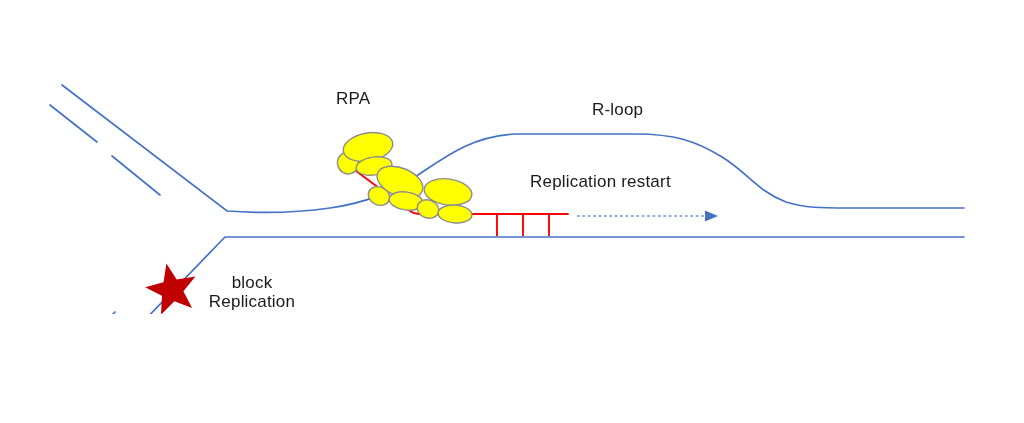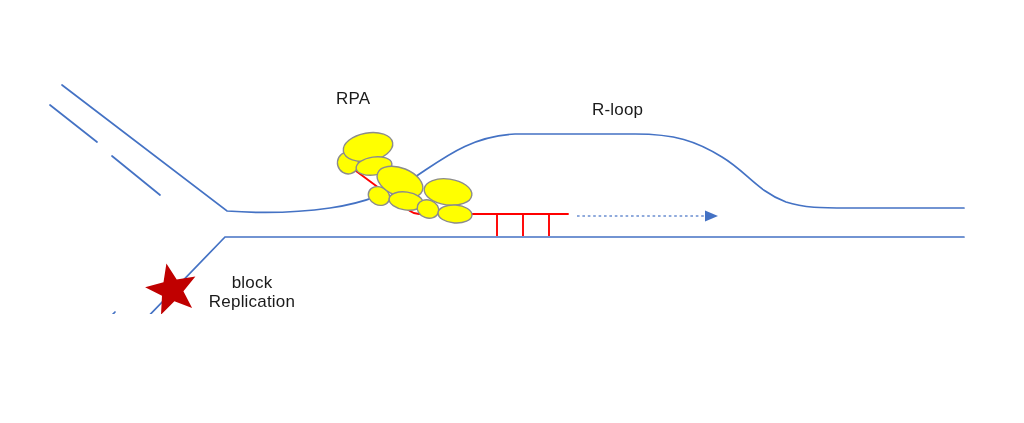--- a/index.html
+++ b/index.html
@@ -80,19 +80,20 @@
       <ellipse cx="428" cy="209" rx="11" ry="9" transform="rotate(20 428 209)" fill="#FFFF00" stroke="#8C8C8C"></ellipse>
       <ellipse cx="448" cy="192" rx="24" ry="13" transform="rotate(8 448 192)" fill="#FFFF00" stroke="#8C8C8C"></ellipse>
       <ellipse cx="455" cy="214" rx="17" ry="9" transform="rotate(4 455 214)" fill="#FFFF00" stroke="#8C8C8C"></ellipse>
     </g>
   </svg>
 
   <div class="lbl" style="left:336px; top:89px;">RPA</div>
 
   <div class="lbl" style="left:592px; top:100px;text-align:right;">R-loop</div>
 
+  <div class="lbl" style="left:530px; top:172px;">Replication restart</div>
 
   <div class="lbl lbl-center" style="left:196px; top:273px; width:112px;">
     <div>block</div>
     <div>Replication</div>
   </div>
 
 </div>
 
 </body></html>

